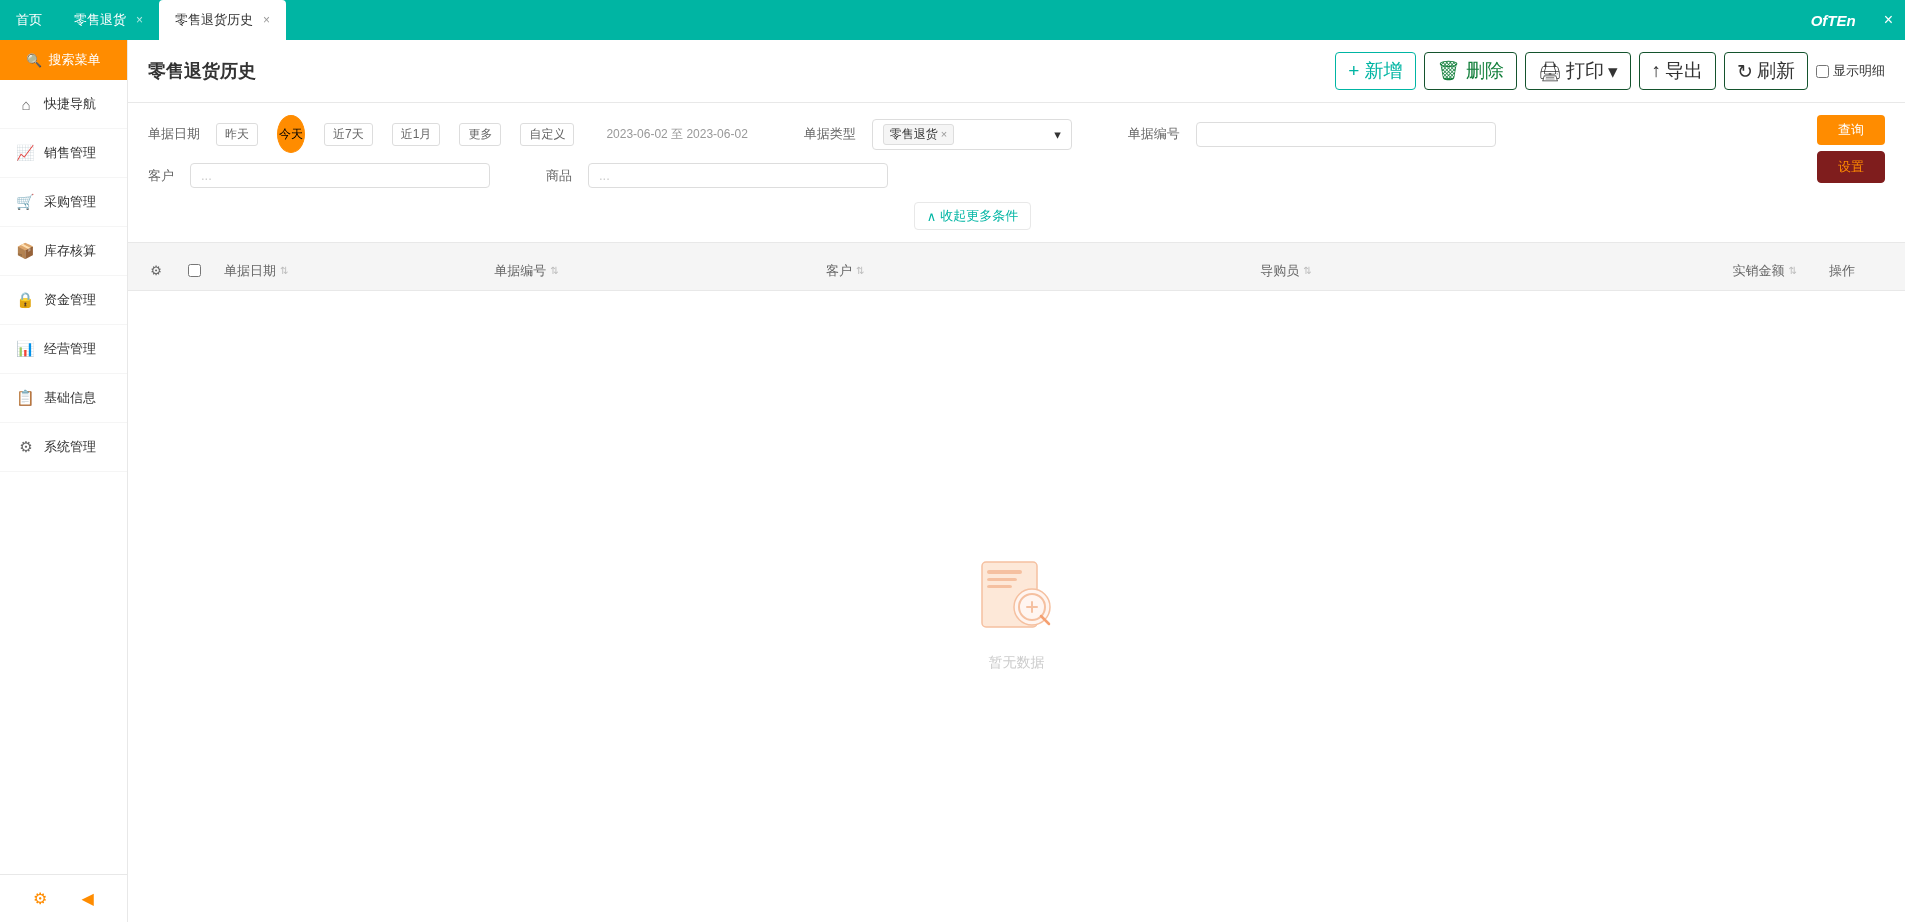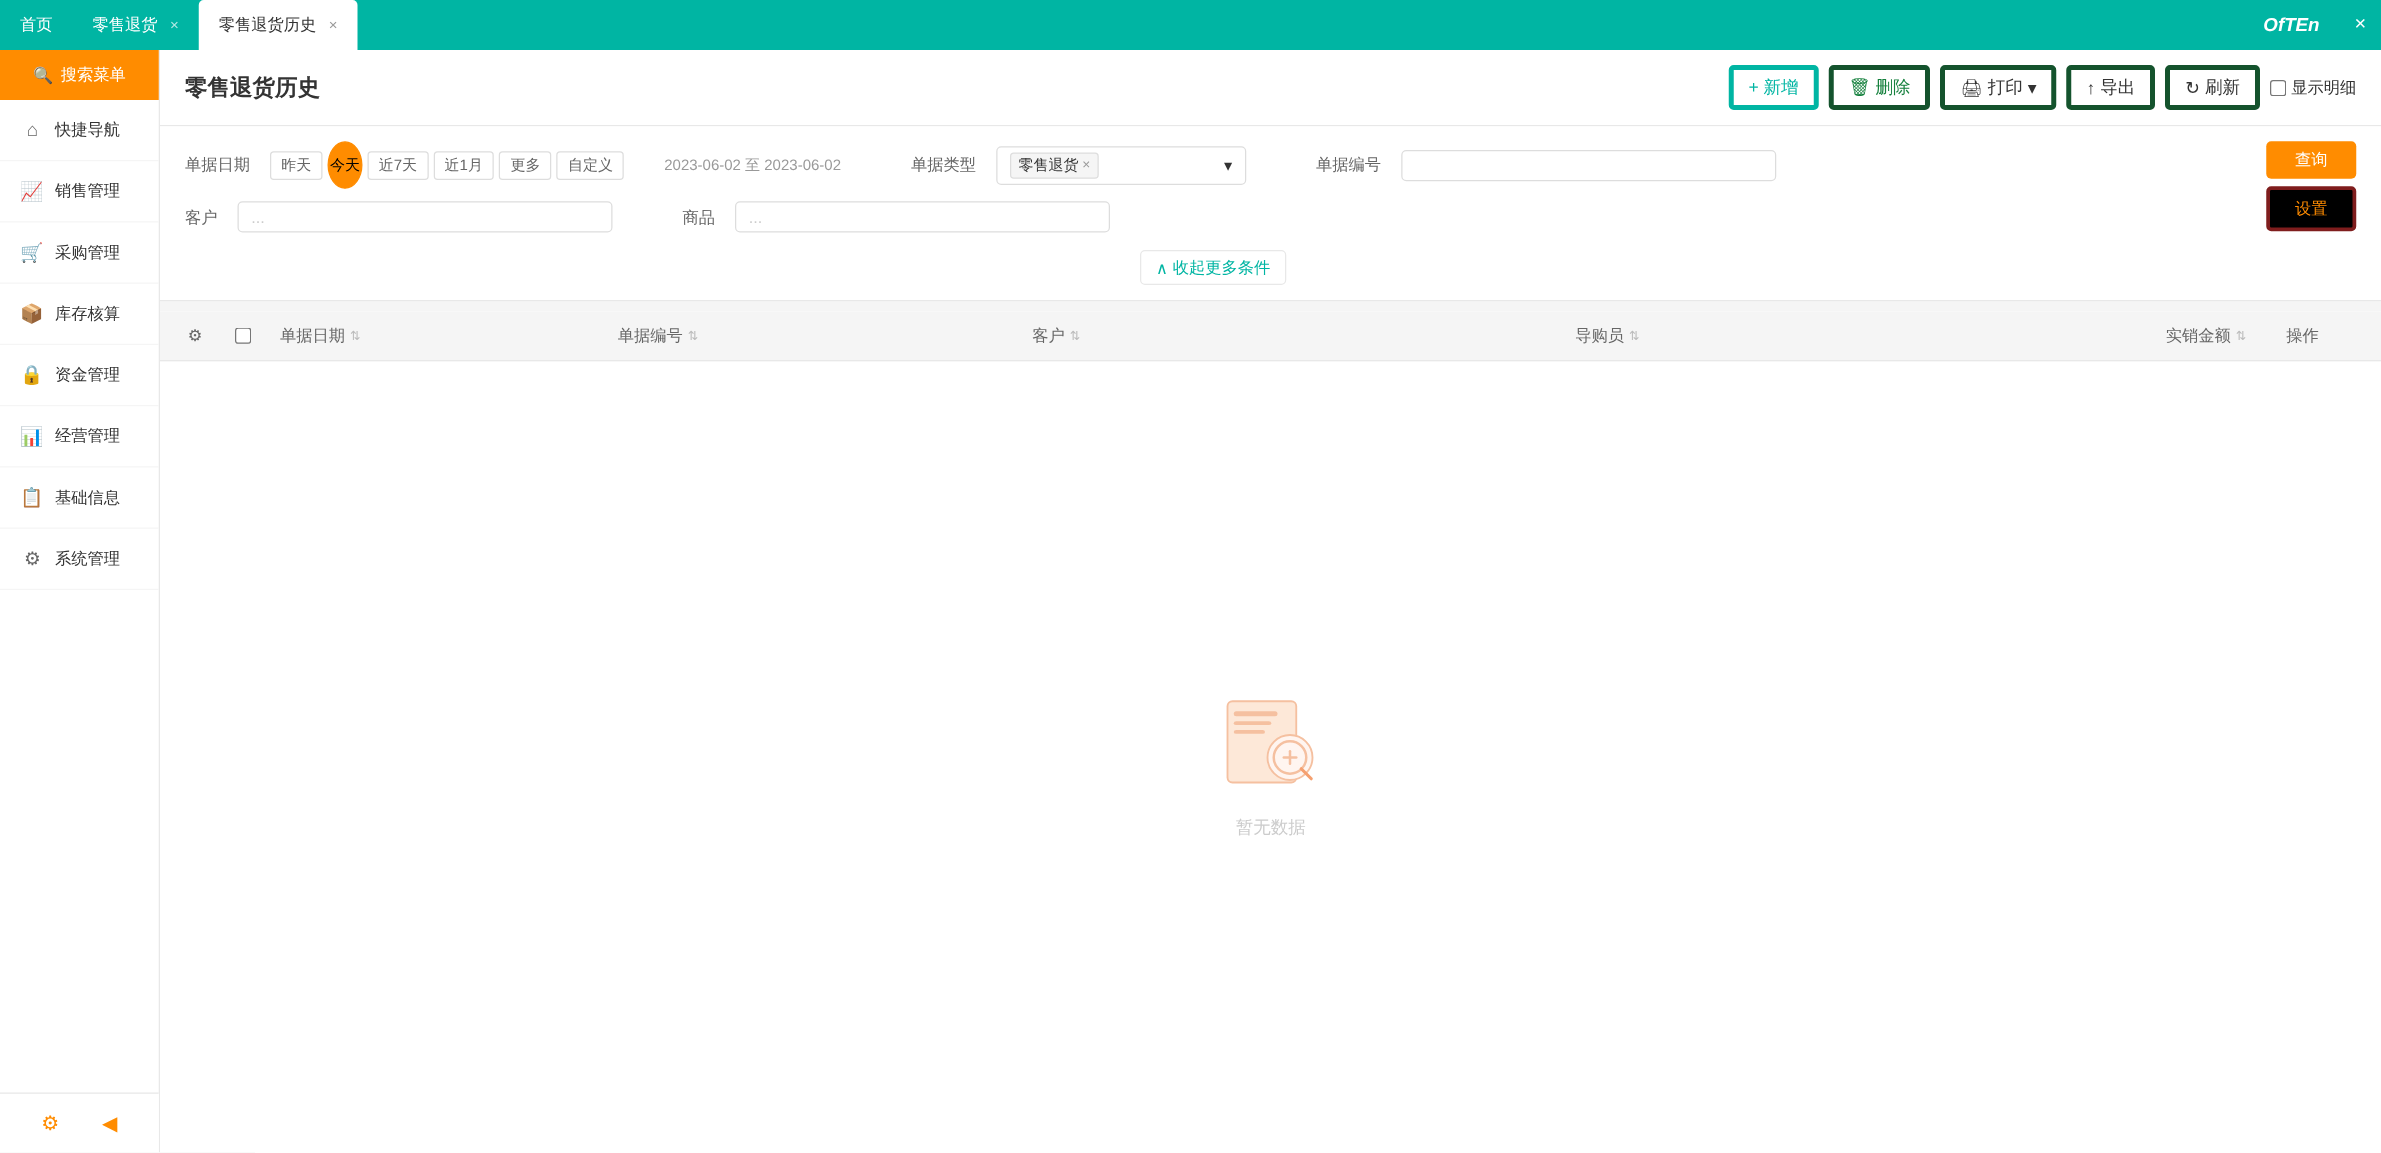--- a/index.html
+++ b/index.html
@@ -151,25 +151,25 @@
     .header-actions {
       display: flex;
       align-items: center;
       gap: 8px;
     }
     .action-btn {
       display: flex;
       align-items: center;
       gap: 4px;
       padding: 5px 12px;
-      border: 4px solid #14532d;
+      border: 1px solid #14532d;
       background: #fff;
       border-radius: 4px;
       cursor: pointer;
-      font-size: 14px;
+      font-size: 19px;
       color: #333;
     }
     .btn-new {
       color: #00b5a3;
       border-color: #00b5a3;
     }
     .btn-delete {
       color: #15803d;
     }
     .checkbox-label {
@@ -195,21 +195,21 @@
       margin-bottom: 10px;
     }
     .filter-label {
       font-size: 13px;
       color: #666;
       white-space: nowrap;
     }
     .filter-date-btns {
       display: flex;
       align-items: center;
-      gap: 4px;
+      gap: 19px;
     }
     .date-btn {
       padding: 2px 8px;
       font-size: 12px;
       border: 1px solid #ddd;
       border-radius: 3px;
       cursor: pointer;
       color: #666;
       background: #fff;
     }
@@ -286,23 +286,23 @@
     .query-btn {
       background: #ff8c00;
       color: #fff;
       border: none;
       border-radius: 4px;
       padding: 6px 20px;
       font-size: 13px;
       cursor: pointer;
     }
     .set-btn {
-      background: #000000;
+      background: #7f1d1d;
       color: #ff8c00;
-      border: 3px solid #7f1d1d;
+      border: 1px solid #7f1d1d;
       border-radius: 4px;
       padding: 6px 20px;
       font-size: 13px;
       cursor: pointer;
     }
     .query-set-group {
       display: flex;
       flex-direction: column;
       gap: 6px;
       margin-left: auto;

